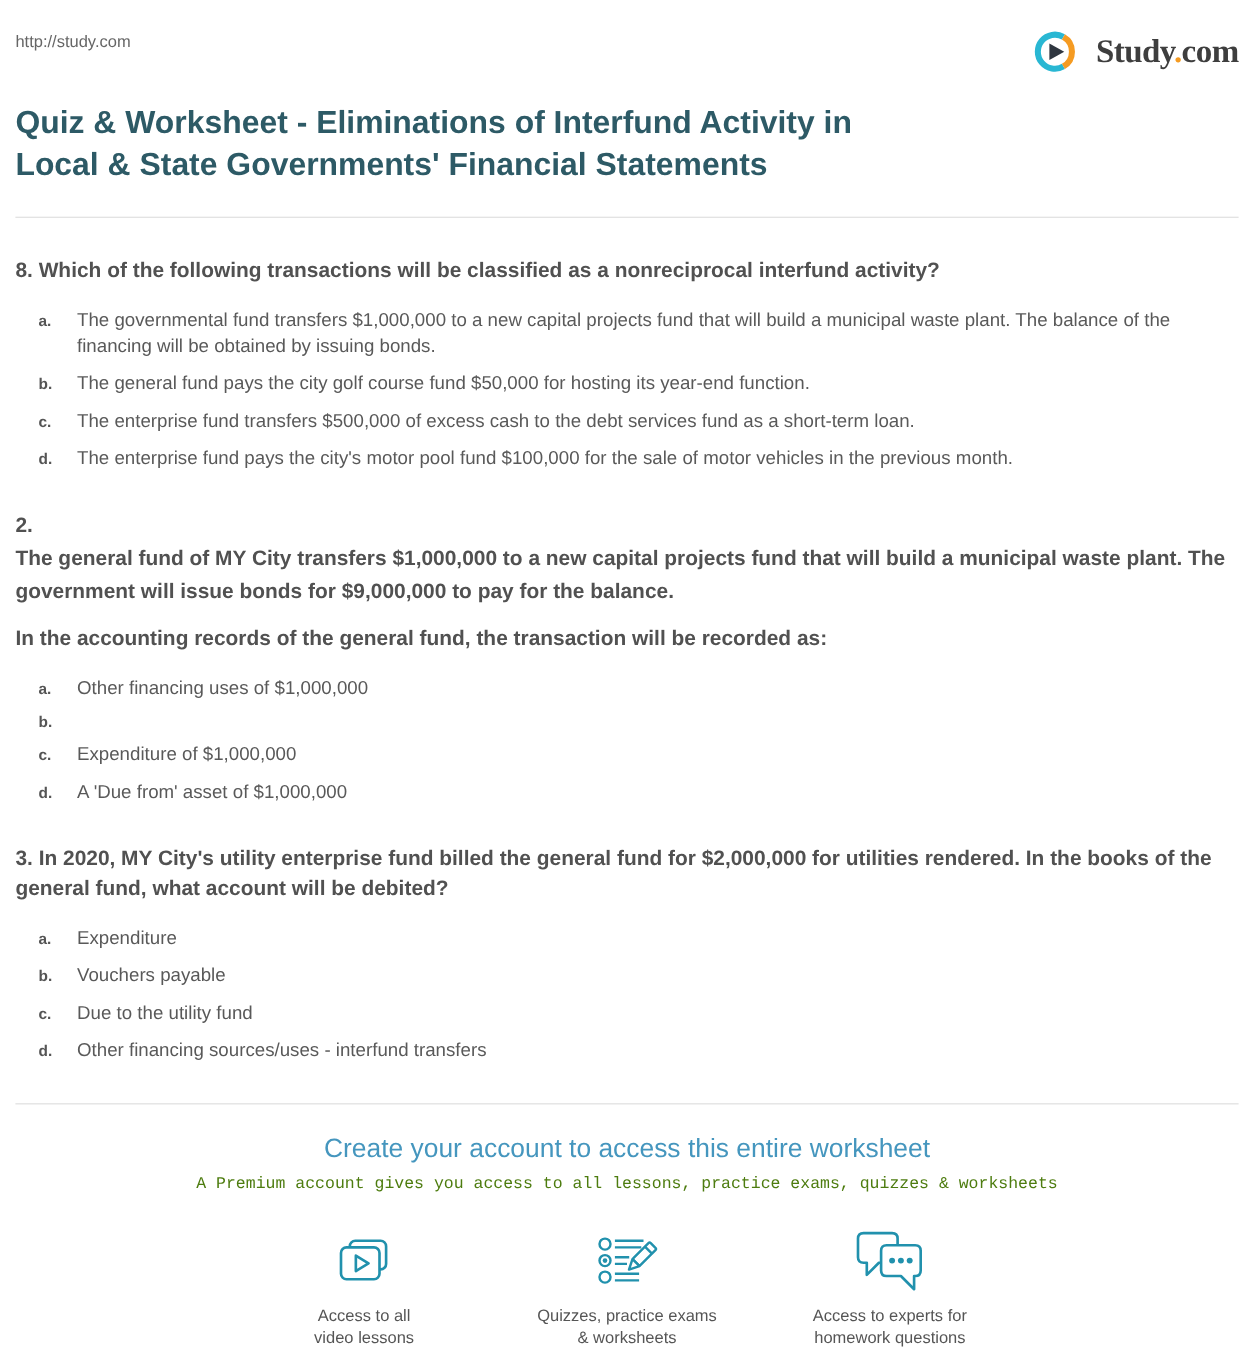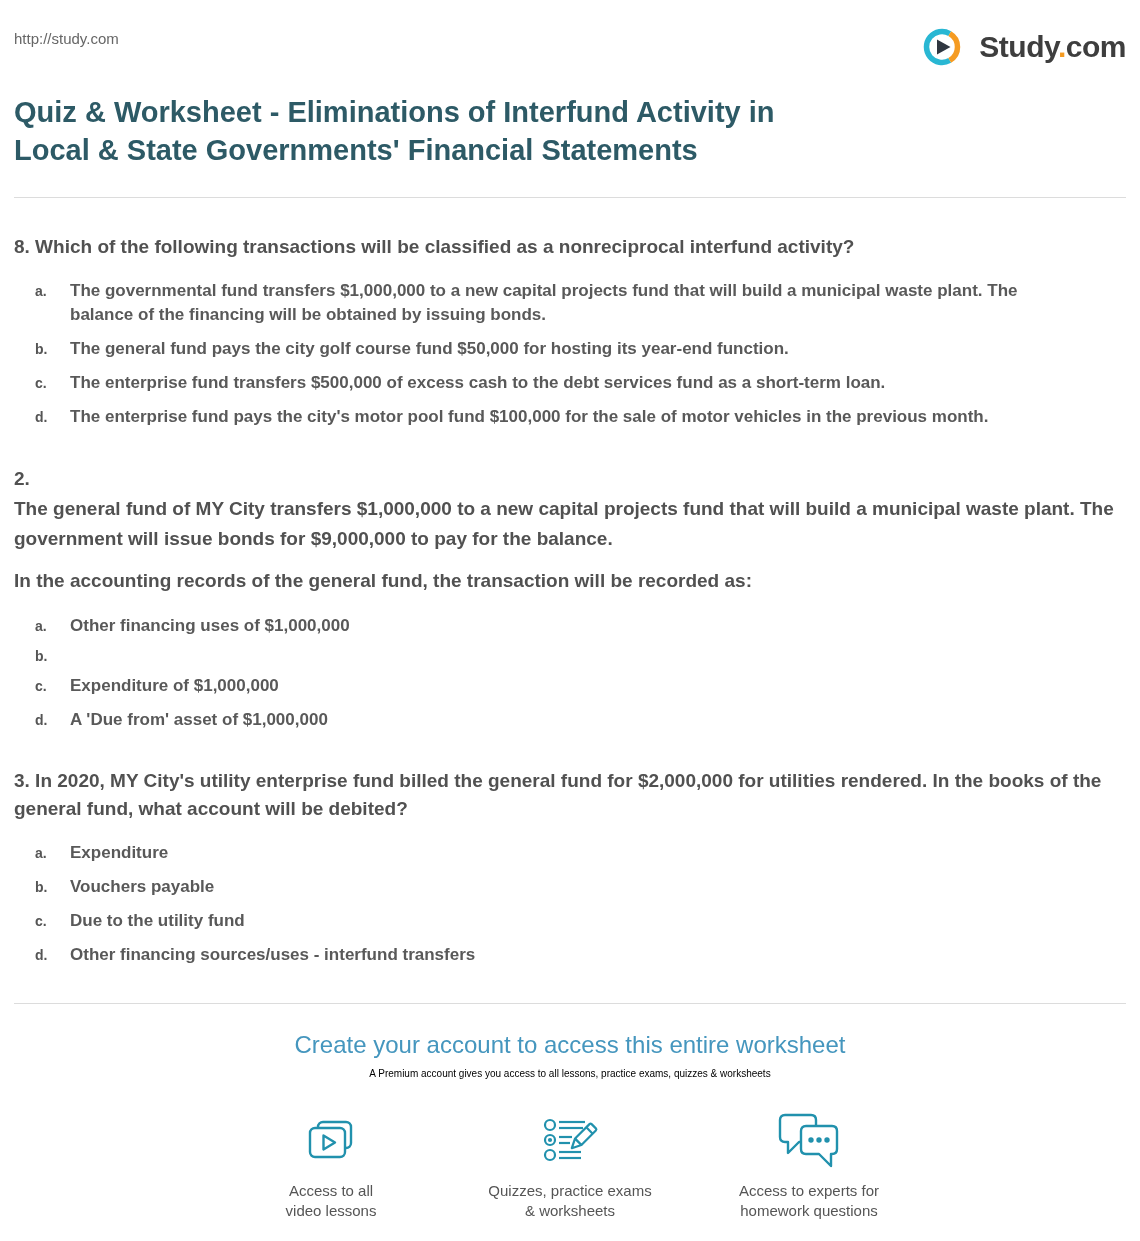--- a/index.html
+++ b/index.html
@@ -15,21 +15,21 @@
 
   
   .header {
     display: flex;
     justify-content: space-between;
     align-items: flex-start;
     padding: 10px 0 0 0;
     height: 50px;
   }
   .url { color: #666; font-size: 15px; padding-top: 2px; }
-  .logo { display: flex; align-items: center; gap: 18px; }
+  .logo { display: flex; align-items: center; gap: 18px; font-family: Liberation Serif, serif; }
   .logo-text {
     font-size: 30px;
     font-weight: bold;
     color: #3e3e3e;
     letter-spacing: -0.5px;
     line-height: 38px;
   }
   .logo-dot { color: #f59b22; }
 
   
@@ -81,37 +81,37 @@
     font-size: 14px;
     font-weight: bold;
     color: #555;
   }
   .option-text {
     margin-left: 15px;
     max-width: 1005px;
     font-size: 17px;
     line-height: 24px;
     color: #595959;
-    font-weight: bold;
   }
 
   
   .cta { text-align: center; margin-top: 26px; }
   .cta-heading {
     display: inline-block;
     font-size: 24px;
     font-weight: 400;
     color: #4596be;
     text-decoration: none;
     line-height: 30px;
   }
   .cta-sub {
     margin-top: 8px;
-    font-size: 10px;
-    color: #000000;
+    font-size: 15px;
+    color: #4d7c0f;
+    font-family: Liberation Mono, monospace;
   }
   .features {
     display: flex;
     justify-content: center;
     margin-top: 32px;
     gap: 22px;
   }
   .feature { width: 217px; text-align: center; }
   .feature-icon {
     height: 60px;

